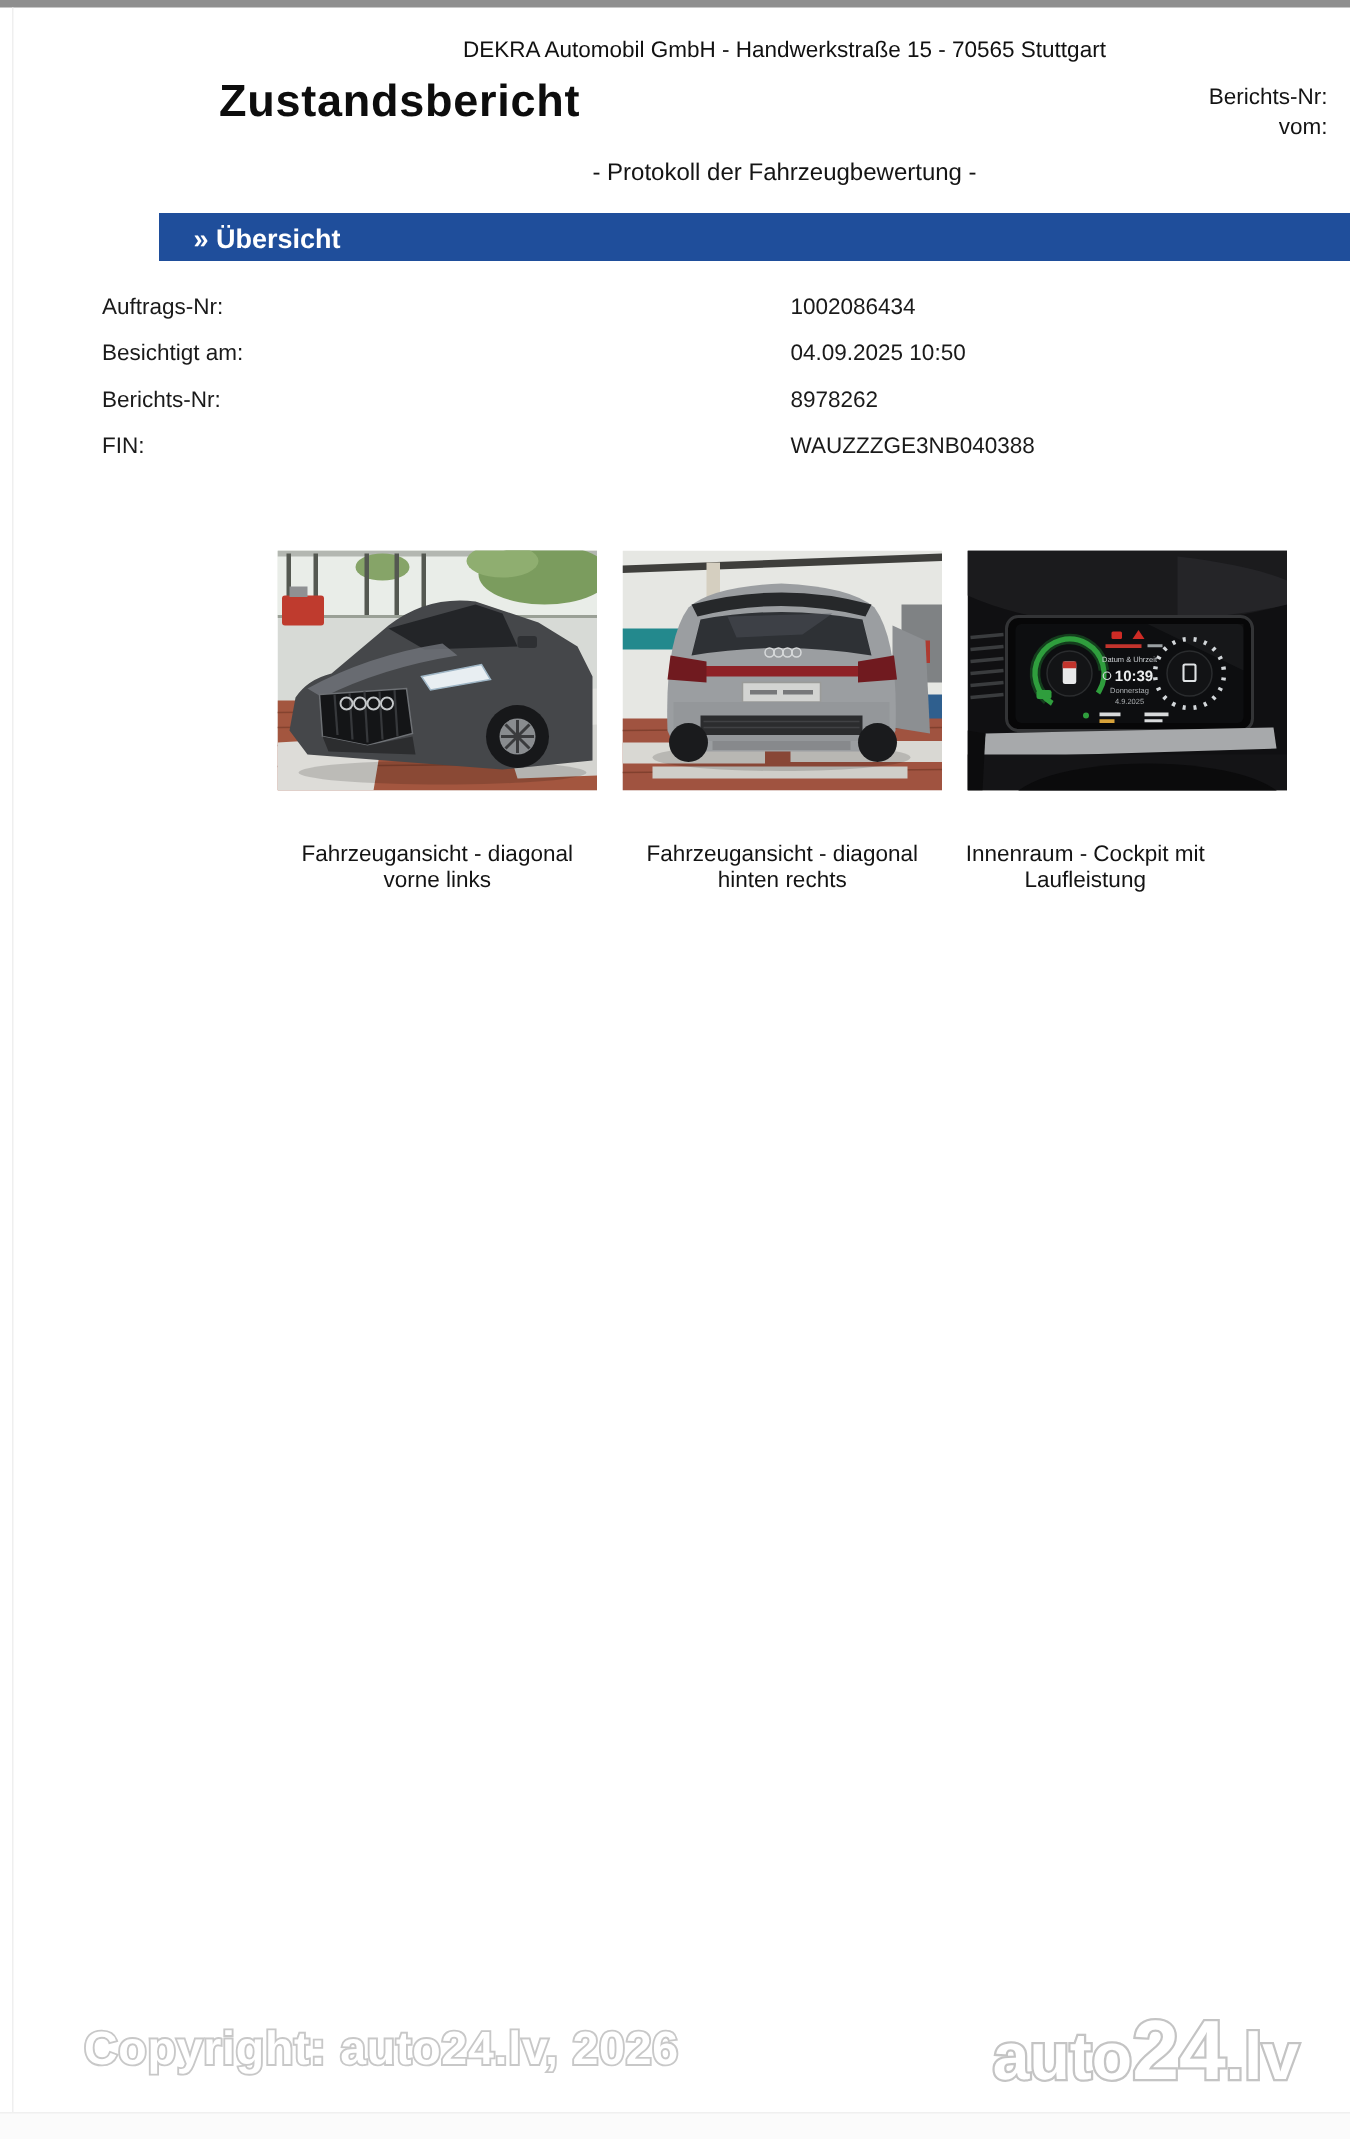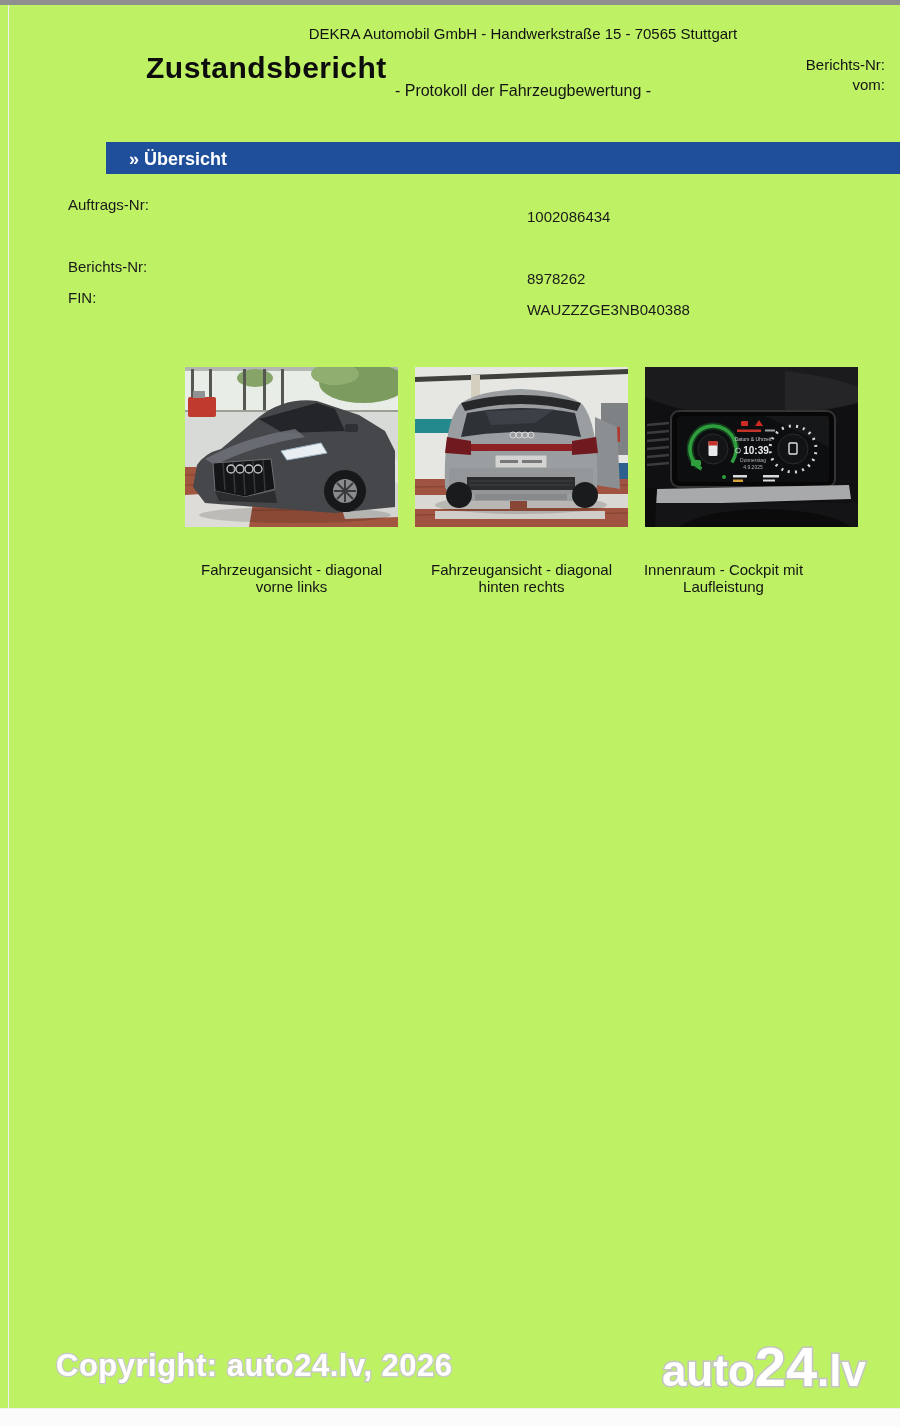--- a/index.html
+++ b/index.html
@@ -1,37 +1,37 @@
 <!DOCTYPE html>
 <html><head>
 <meta charset="utf-8">
 <style>
   html,body{margin:0;padding:0;background:#e9e9e9;}
-  #page{position:relative;width:900px;height:1426px;background:#bef264;overflow:hidden;
+  #page{position:relative;width:900px;height:1426px;background:#ffffff;overflow:hidden;
         font-family:"Liberation Sans","DejaVu Sans",sans-serif;color:#1a1a1a;}
   .abs{position:absolute;}
   
   #topbar{left:0;top:0;width:900px;height:5px;background:#8f8f8f;}
   #leftline{left:8px;top:5px;width:1px;height:1421px;background:#efefef;}
   #bottomstrip{left:0;top:1408px;width:900px;height:18px;background:#fbfbfb;border-top:1px solid #f0f0f0;}
   
   #address{left:146px;top:25px;width:754px;text-align:center;font-size:15px;color:#111;}
   #doc-title{left:146px;top:51px;width:754px;font-size:30px;font-weight:bold;color:#0d0d0d;letter-spacing:.5px;}
-  #doc-subtitle{left:146px;top:82px;width:754px;text-align:center;font-size:16px;color:#141414;}
+  #doc-subtitle{left:146px;top:107px;width:754px;text-align:center;font-size:16px;color:#141414;}
   #hdr-right1{right:15px;top:56px;text-align:right;font-size:15px;color:#141414;}
   #hdr-right2{right:15px;top:76px;text-align:left;font-size:15px;color:#141414;}
   #logo-box{left:57px;top:44px;width:240px;height:58px;}
   #logo-text{left:113px;top:50px;font-size:40px;font-weight:bold;letter-spacing:1px;line-height:48px;}
   
   #section-bar{left:58px;top:142px;width:842px;height:32px;line-height:34px;
                color:#ffffff;font-size:18px;font-weight:bold;padding-left:23px;box-sizing:border-box;margin-left:48px;}
   
   .frow{position:absolute;left:68px;width:800px;height:20px;font-size:15px;}
   .frow .lbl{font-weight:normal;}
-  .frow .val{position:absolute;left:459px;top:12px;font-weight:normal;}
+  .frow .val{position:absolute;left:459px;top:0;font-weight:normal;}
   
   .photo{position:absolute;top:367px;width:213px;height:112px;}
   .photo svg{display:block;width:213px;height:160px;}
   .caption{position:absolute;top:561px;width:213px;text-align:center;font-size:15px;line-height:17px;color:#141414;}
   
   #wm-copy{left:48px;top:1336px;}
   #wm-logo{left:628px;top:1322px;}
 </style>
 </head>
 <body>
@@ -47,20 +47,24 @@
   <div class="abs" id="doc-title">Zustandsbericht</div>
   <div class="abs" id="doc-subtitle">- Protokoll der Fahrzeugbewertung -</div>
   <div class="abs" id="hdr-right1">Berichts-Nr:</div>
   <div class="abs" id="hdr-right2">vom:</div>
 
   <div class="abs" id="section-bar" style="background:#1f4e9b">» Übersicht</div>
 
   <div class="frow" style="top:196px">
     <span class="lbl">Auftrags-Nr:</span>
     <span class="val">1002086434</span>
+  </div>
+  <div class="frow" style="top:227px">
+    <span class="lbl">Besichtigt am:</span>
+    <span class="val">04.09.2025 10:50</span>
   </div>
   <div class="frow" style="top:258px">
     <span class="lbl">Berichts-Nr:</span>
     <span class="val">8978262</span>
   </div>
   <div class="frow" style="top:289px">
     <span class="lbl">FIN:</span>
     <span class="val">WAUZZZGE3NB040388</span>
   </div>
 

